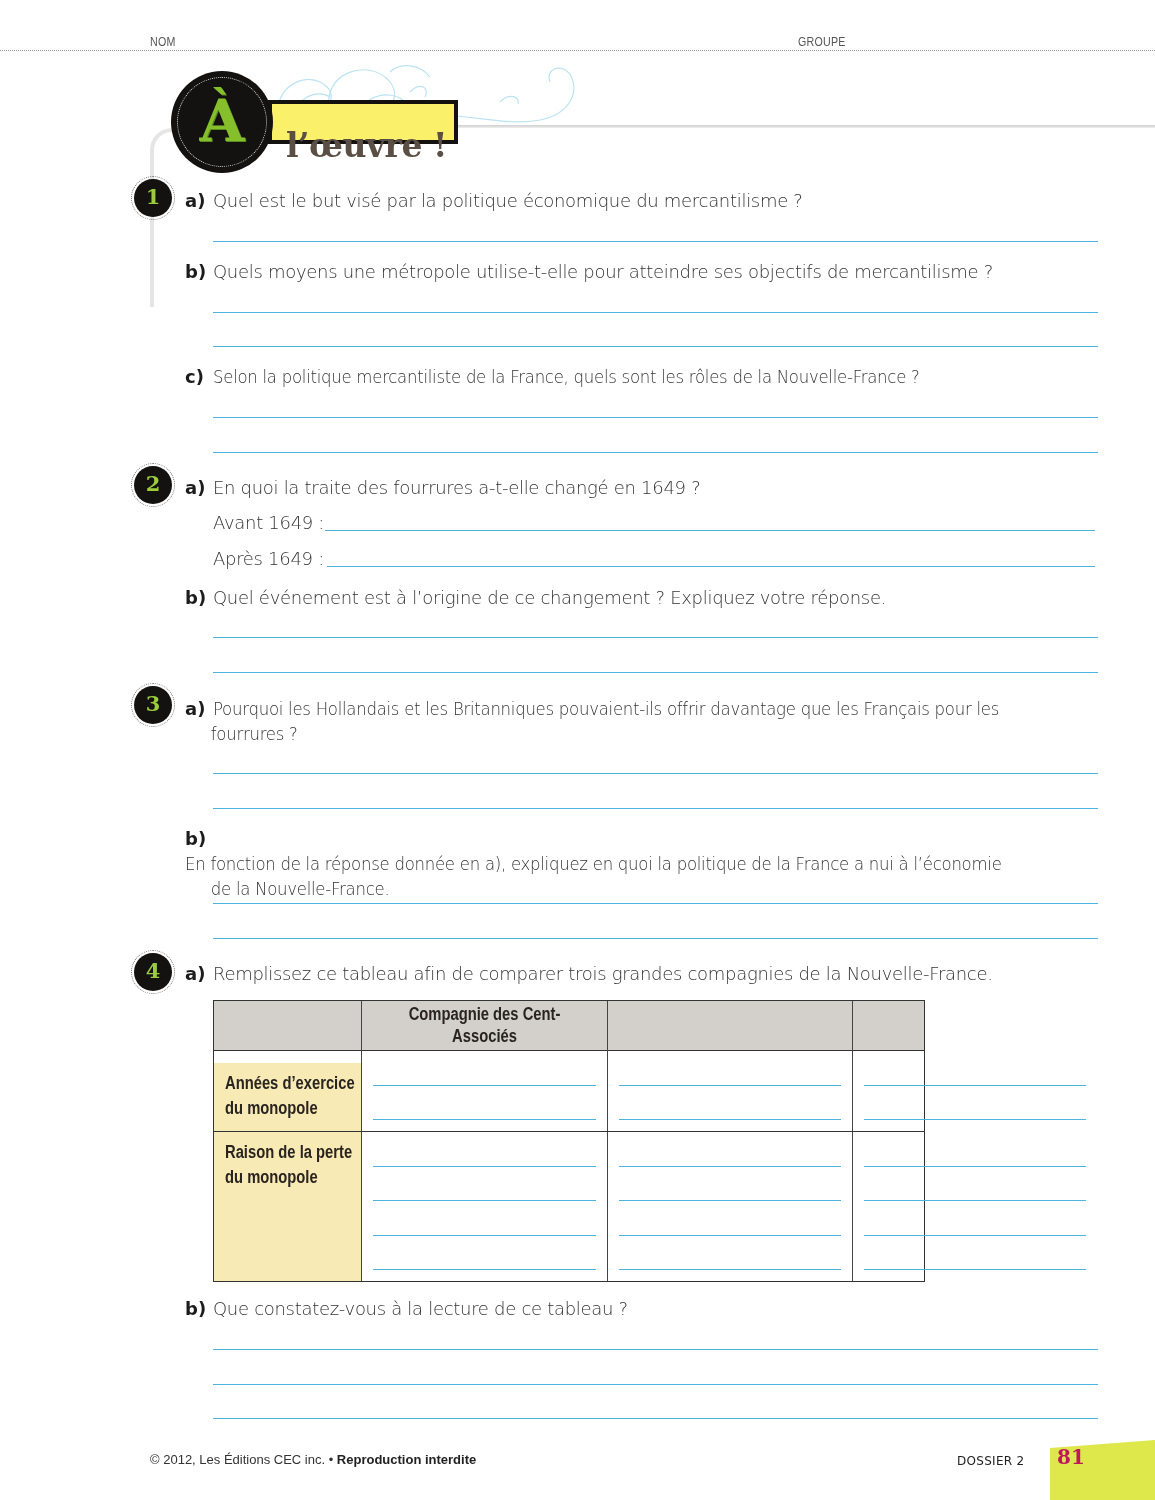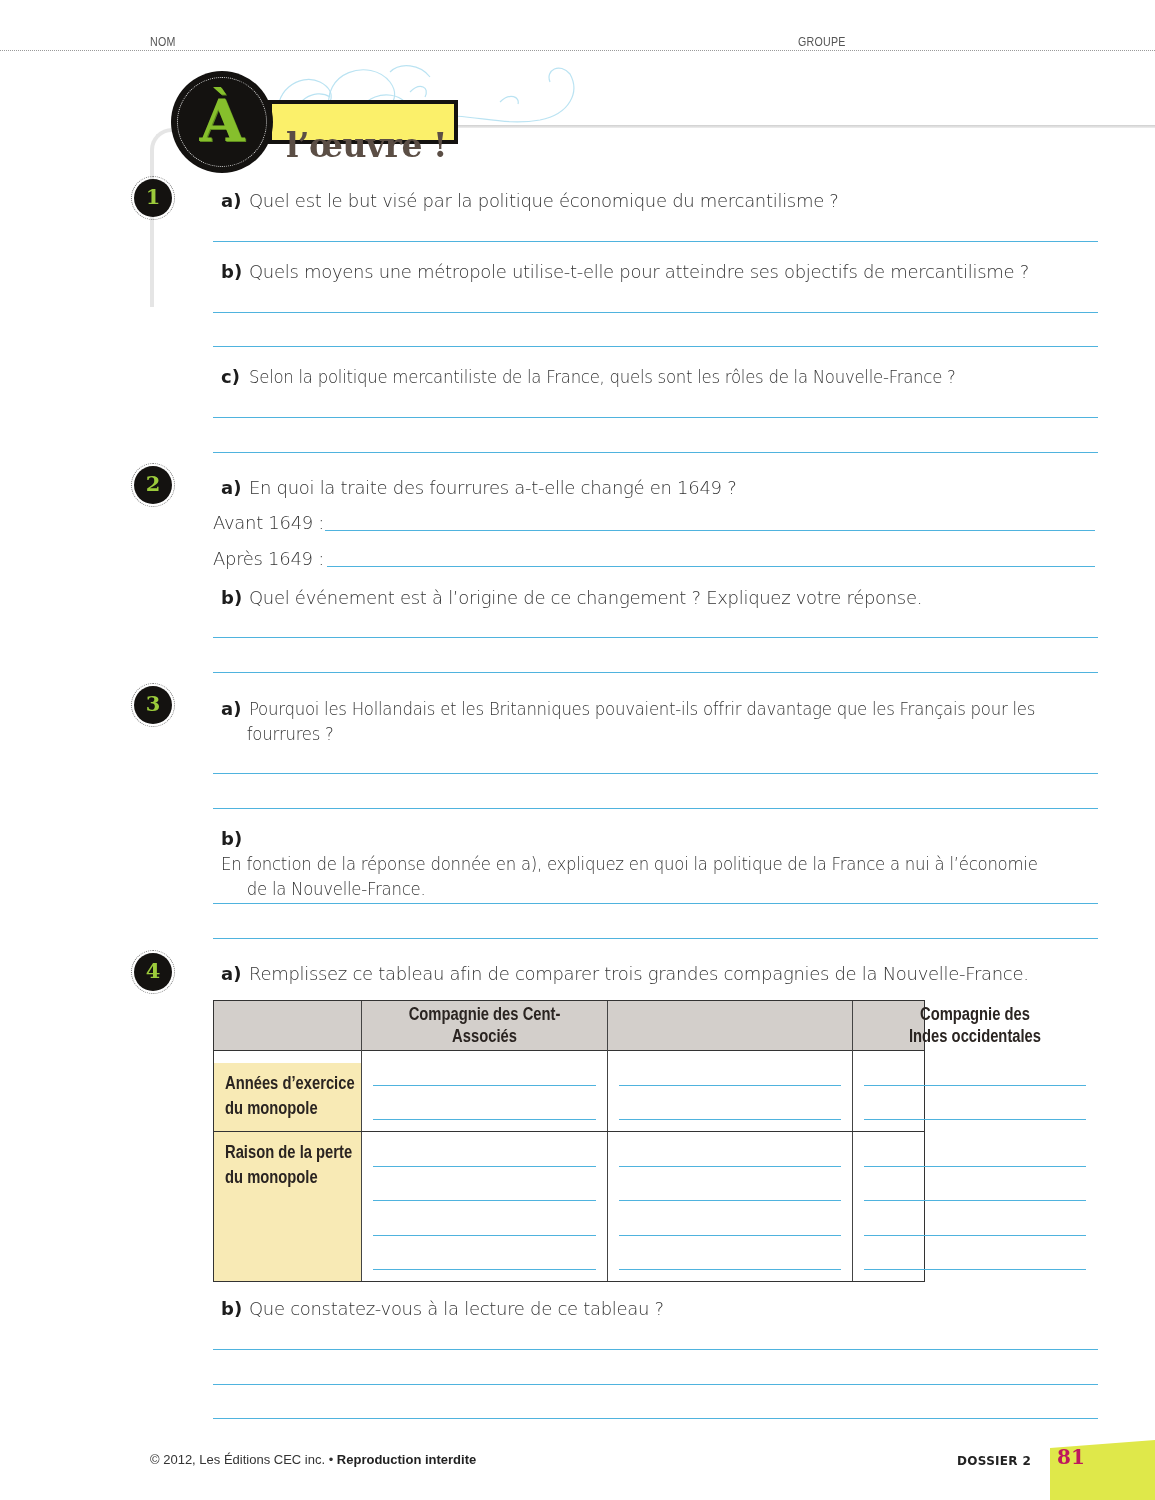--- a/index.html
+++ b/index.html
@@ -33,21 +33,21 @@
 
   
   .qnum { position: absolute; left: 134px; width: 38px; height: 38px; border-radius: 50%;
           background: #141210; box-sizing: border-box; }
   .qnum::after { content: ""; position: absolute; inset: -3px; border-radius: 50%; border: 1px dotted #777; }
   .qnum span { position: absolute; left: 0; top: 0; width: 38px; line-height: 36px; text-align: center;
                font-family: "DejaVu Serif", serif; font-weight: bold; font-size: 21px; color: #9ccb3b; }
 
   
   .q { position: absolute; left: 185px; font-family: "DejaVu Sans", sans-serif; font-size: 18px;
-       line-height: 25px; color: #333; font-weight: 300; width: 900px; margin-left: 36px; }
+       line-height: 25px; color: #333; font-weight: 300; width: 900px; }
   .q .lbl { font-weight: bold; color: #1c1c1c; display: inline-block; width: 28px; }
   .q .txt { letter-spacing: -0.3px; }
   .q.condensed .txt { display: inline-block; transform: scaleX(0.92); transform-origin: left; white-space: nowrap; }
   .q .cont { display: block; padding-left: 28px; }
 
   .line { position: absolute; height: 0; border-top: 1.5px solid #4fb3de; }
 
   .sub { position: absolute; left: 213px; font-size: 18px; color: #333; font-weight: 300; letter-spacing: -0.3px; }
 
   
@@ -65,21 +65,21 @@
                   padding: 8px 0 0 11px; font-family: "Liberation Sans", sans-serif; font-weight: bold; font-size: 18px;
                   line-height: 25px; color: #2a2421; }
   .tbl .rowhead span { display: inline-block; transform: scaleX(0.82); transform-origin: left; white-space: nowrap; }
   .tbl .cline { position: absolute; height: 0; border-top: 1.5px solid #4fb3de; }
 
   
   .foot-left { position: absolute; left: 150px; top: 1452px; font-family: "Liberation Sans", sans-serif;
                font-size: 13px; color: #333; }
   .foot-left b { font-weight: bold; color: #222; }
   .foot-dossier { position: absolute; left: 957px; top: 1454px; font-family: "DejaVu Sans", sans-serif;
-                  font-size: 12px; font-weight: bold; color: #222; letter-spacing: 0.3px; }
+                  font-size: 12px; font-weight: normal; color: #222; letter-spacing: 0.3px; }
   .foot-tab { position: absolute; left: 1050px; top: 1440px; width: 105px; height: 60px; background: #dfe84a;
               clip-path: polygon(0 8px, 100% 0, 100% 100%, 0 100%); }
   .foot-page { position: absolute; left: 1057px; top: 1445px; font-family: "DejaVu Serif", serif; font-size: 20px;
                font-weight: bold; color: #be185d; }
 </style>
 </head>
 <body>
 
 <div class="hdr-label" style="left:150px;">NOM</div>
 <div class="hdr-label" style="left:798px;">GROUPE</div>
@@ -171,23 +171,20 @@
 
 <div class="tbl">
   <div class="thead"></div>
 
   <div class="th" style="left:0; width:147px;">
       <span></span>
     </div>
   <div class="th" style="left:148px; width:245px;">
       <span>Compagnie des Cent-Associés</span>
     </div>
-  <div class="th" style="left:639px; width:244px; padding:0 40px; box-sizing:border-box;">
-      <span>Compagnie des Indes occidentales</span>
-    </div>
 
   <div class="rowhead" style="top:50px; height:80px;margin-top:12px;">
     <span>Années d’exercice</span><br><span>du monopole</span>
   </div>
   <div class="rowhead" style="top:131px; height:149px;">
     <span>Raison de la perte</span><br><span>du monopole</span>
   </div>
 
   <div class="vline" style="left:147px;"></div>
   <div class="vline" style="left:393px;"></div>

